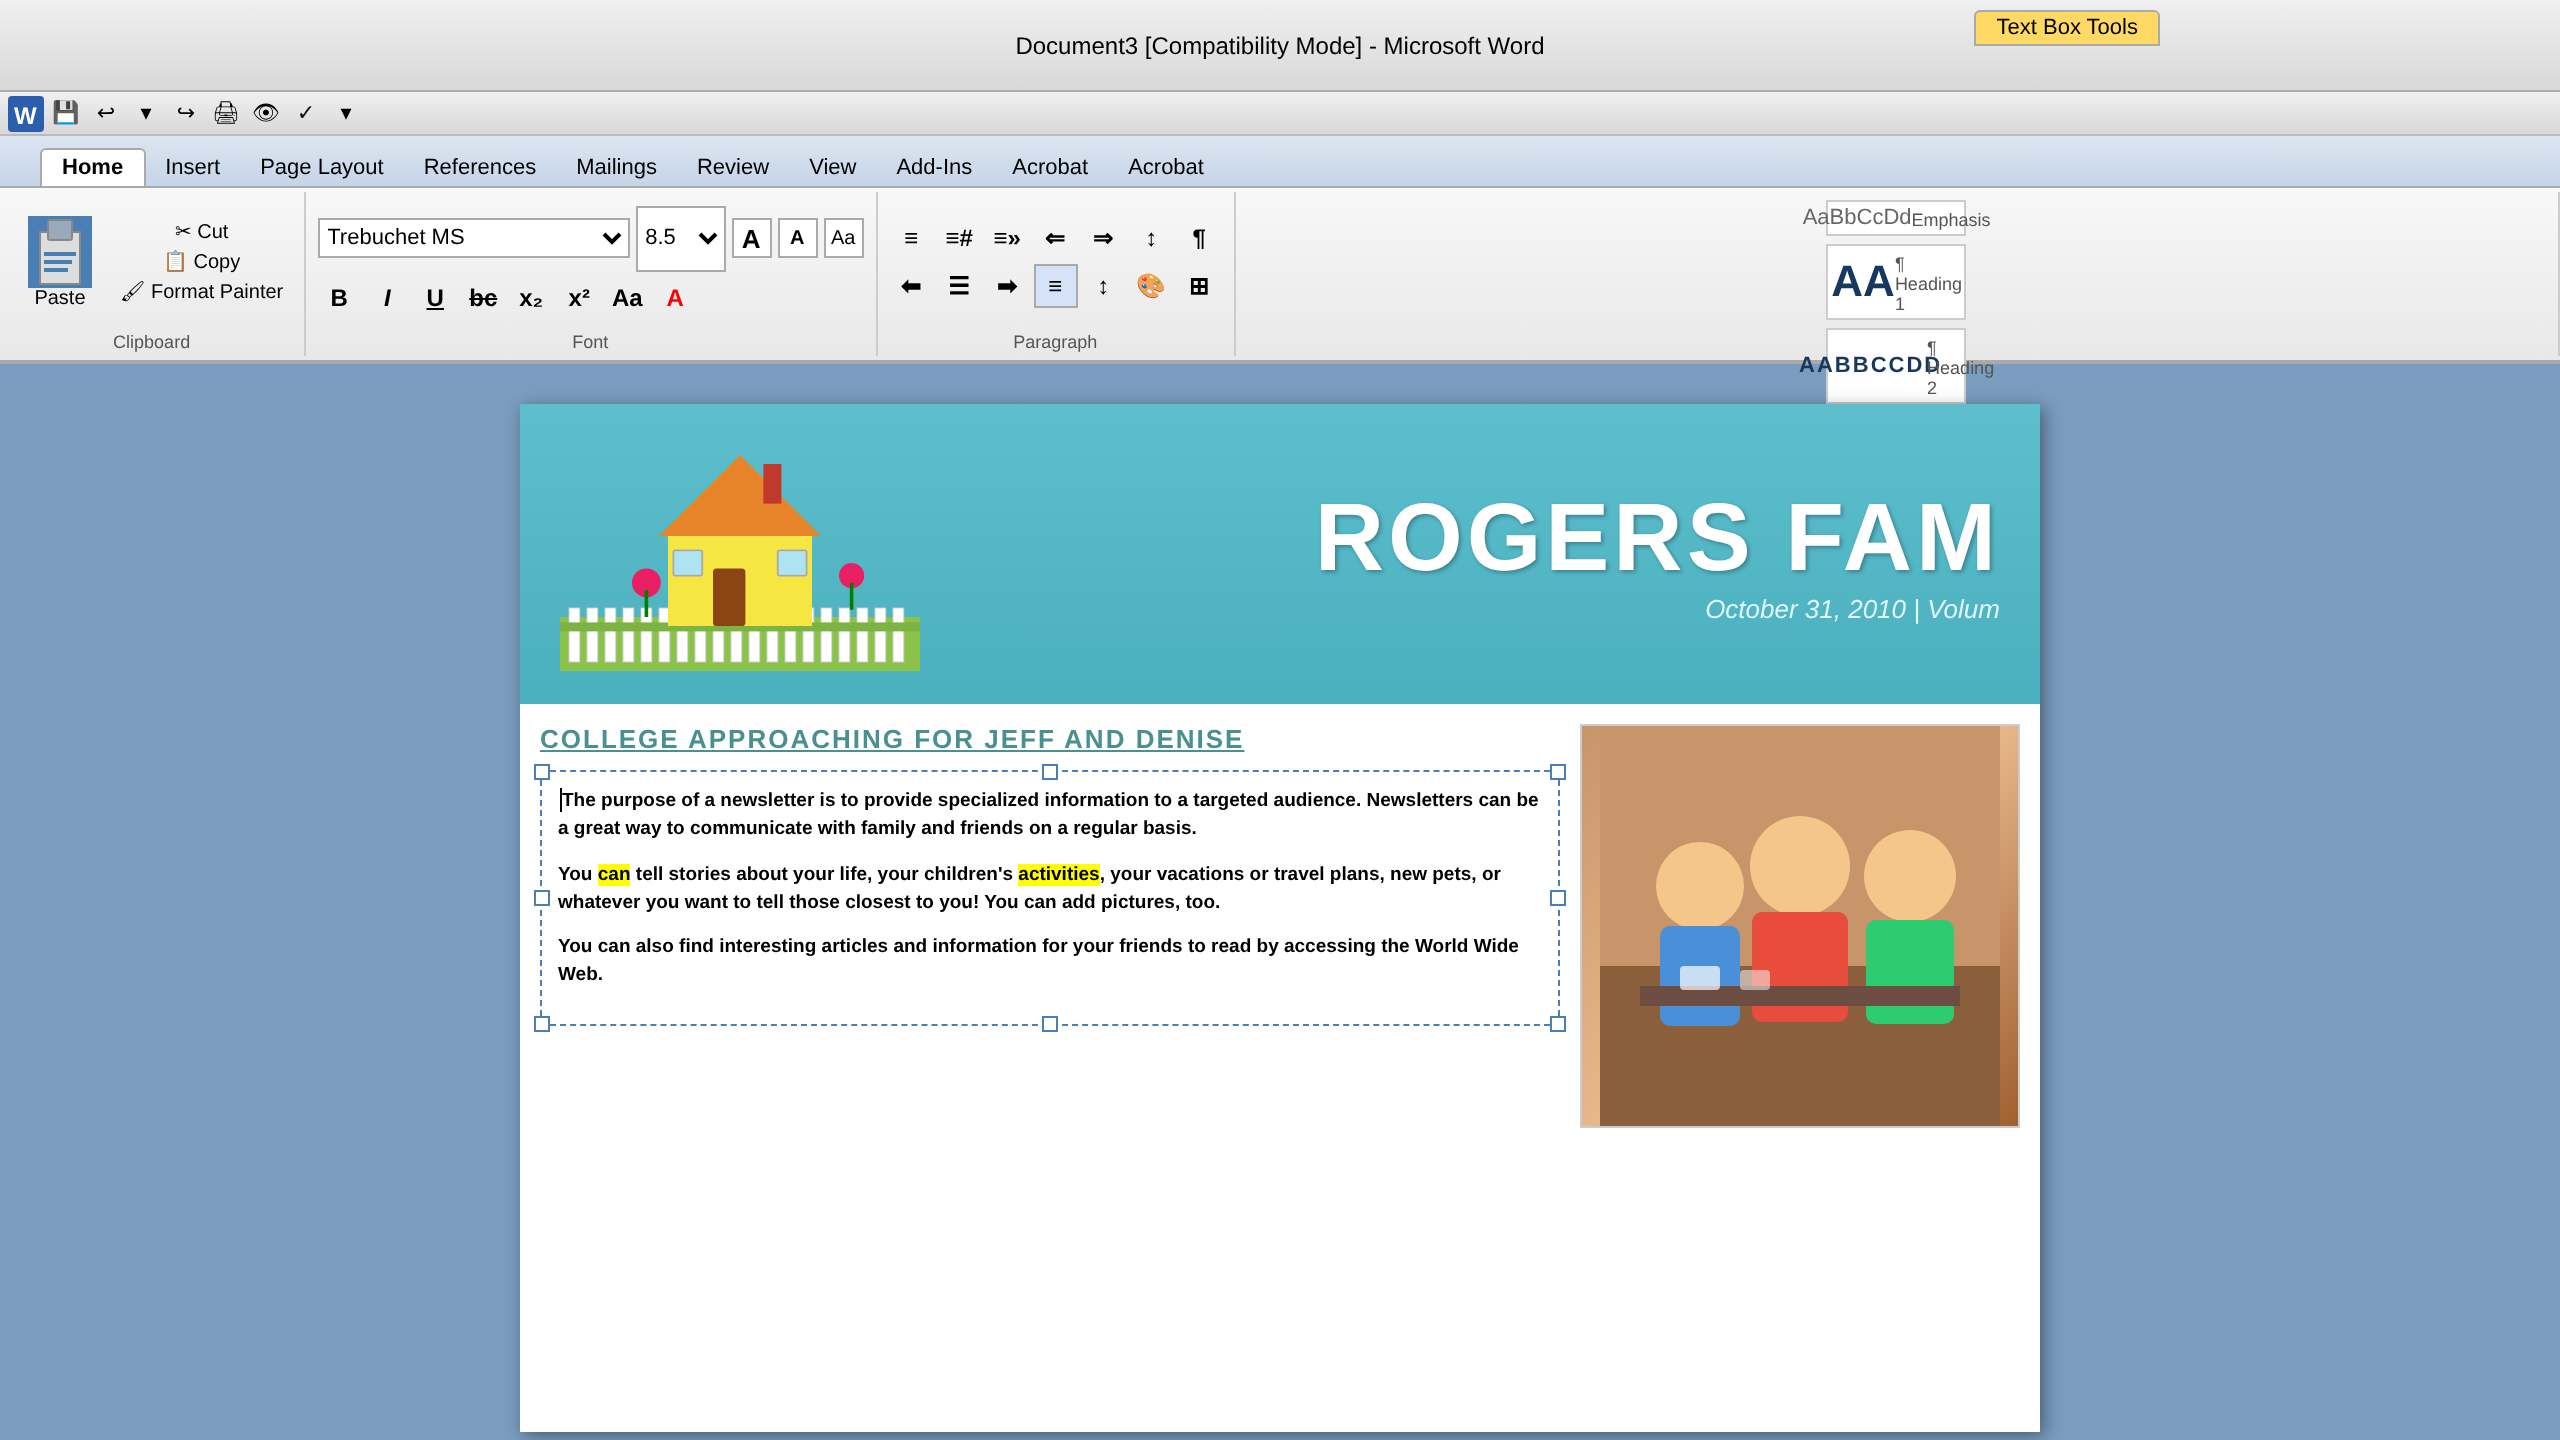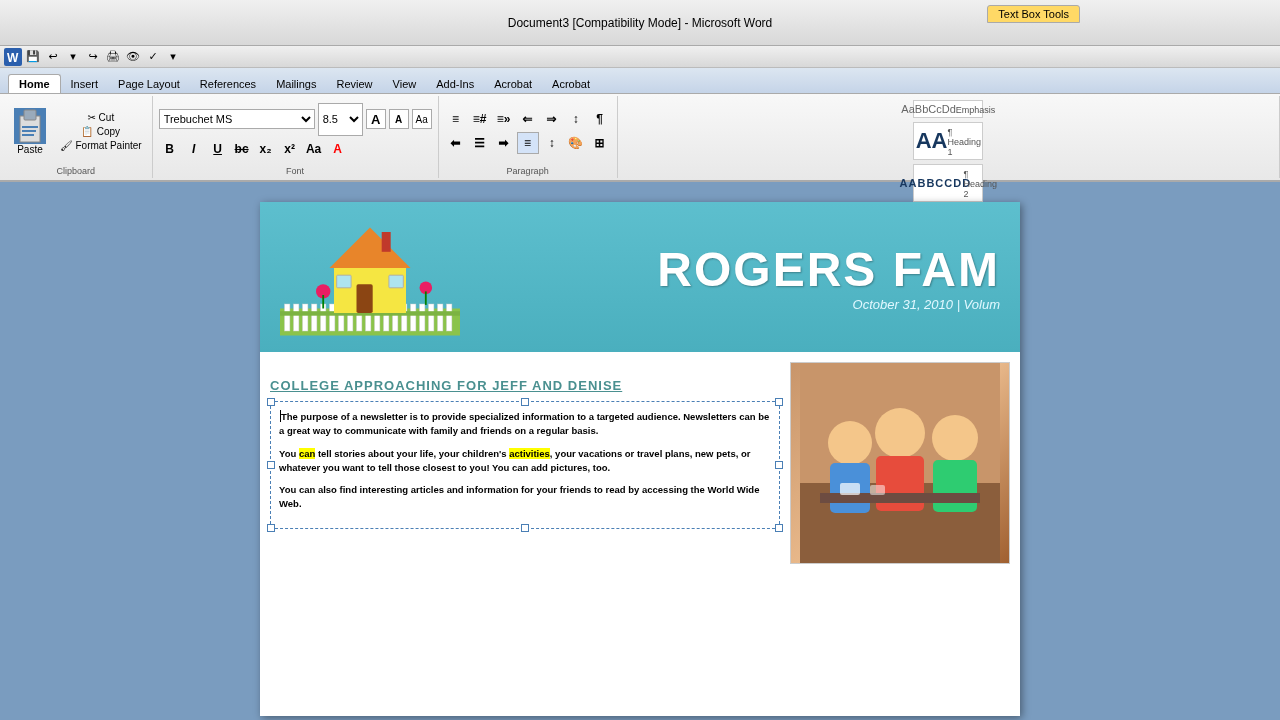--- a/index.html
+++ b/index.html
@@ -39,21 +39,21 @@
       border-bottom: 1px solid #bbb;
     }
     .qa-btn { width: 18px; height: 18px; display: flex; align-items: center; justify-content: center; font-size: 11px; cursor: pointer; }
 
     
     #ribbon-tabs {
       background: linear-gradient(to bottom, #dce6f1, #c5d4e8);
       height: 26px;
       display: flex;
       align-items: flex-end;
-      padding-left: 8px;
+      padding-left: 20px;
       border-bottom: 1px solid #aaa;
     }
     .ribbon-tab {
       padding: 3px 10px;
       font-size: 11px;
       cursor: pointer;
       background: transparent;
       border: none;
       color: #000;
     }
@@ -266,21 +266,20 @@
     #content-area {
       display: flex;
       padding: 10px;
       gap: 10px;
     }
 
     
     #left-col {
       flex: 1;
       position: relative;
-      margin-top: 16px;
     }
 
     
     .text-box-selected {
       border: 1px dashed #4a7fb5;
       padding: 8px;
       position: relative;
       font-weight: bold;
     }
     .text-box-handle {

